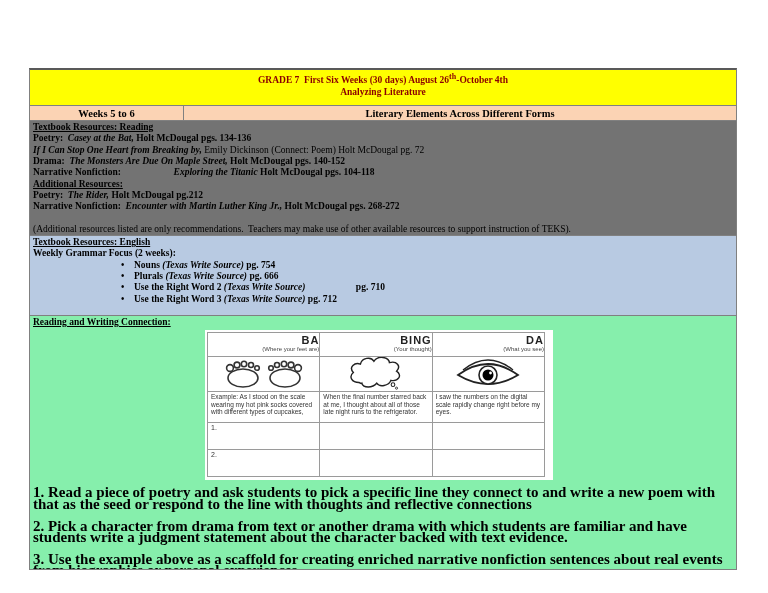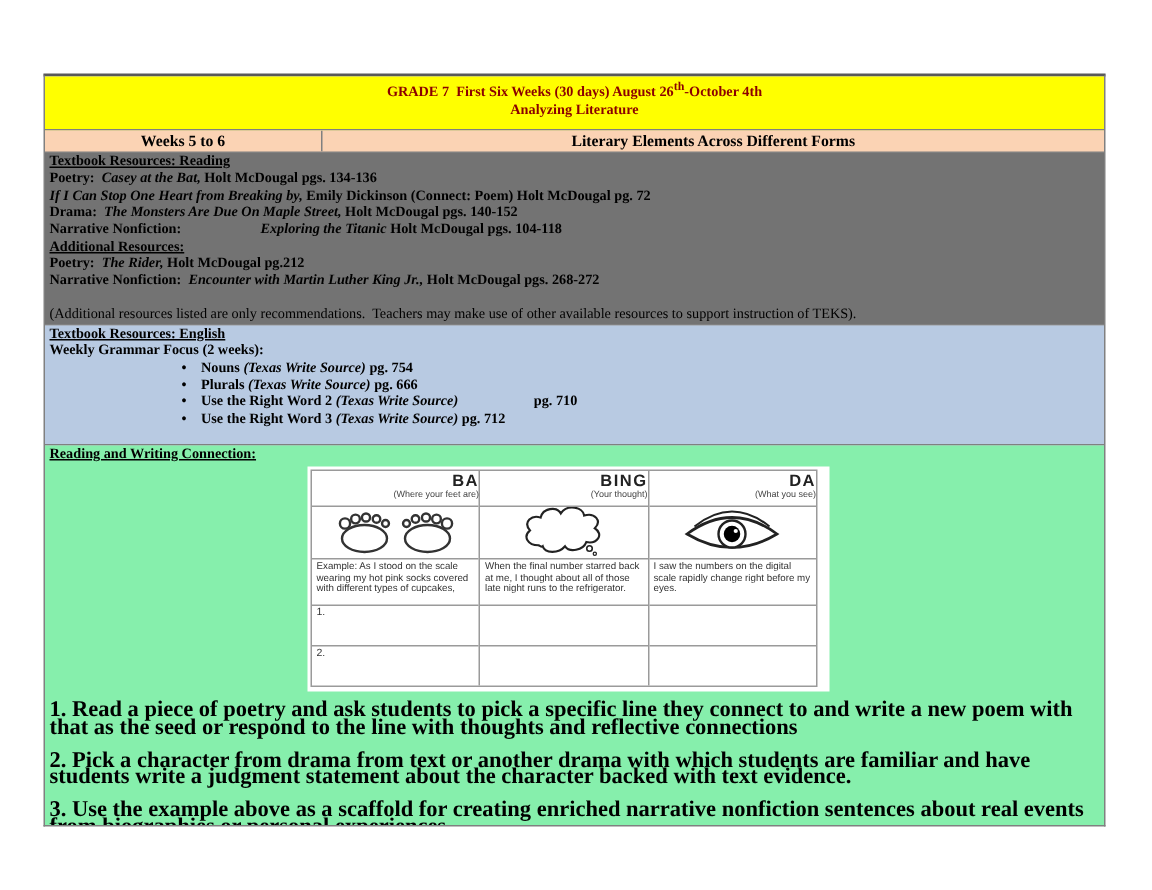--- a/index.html
+++ b/index.html
@@ -1,31 +1,31 @@
 <!DOCTYPE html>
 <html><head>
 <meta charset="utf-8">
 <style>
   html,body{margin:0;padding:0;}
   body{
     width:768px;height:593px;position:relative;background:#ffffff;
     font-family:"Liberation Serif",serif;color:#000;overflow:hidden;
   }
   .doc{
-    position:absolute;left:29px;top:49px;width:708px;box-sizing:border-box;
+    position:absolute;left:29px;top:68px;width:708px;box-sizing:border-box;
     border:1px solid #808080;border-top:2px solid #595959;
   }
   .sec{box-sizing:border-box;border-bottom:1px solid #808080;overflow:hidden;}
   .sec-title{
     background:#FFFF00;height:36px;text-align:center;color:#8B0000;
     font-weight:bold;font-size:13px;line-height:17px;padding-top:1px;
   }
   .sec-title sup{font-size:8px;}
   .week-row{display:flex;background:#FBD3B4;height:15px;font-weight:bold;font-size:10.5px;}
-  .week-left{width:185px;border-right:1px solid #808080;text-align:center;line-height:15px;box-sizing:border-box;}
+  .week-left{width:154px;border-right:1px solid #808080;text-align:center;line-height:15px;box-sizing:border-box;}
   .week-right{flex:1;text-align:center;line-height:15px;}
   .sec-reading{background:#737373;height:115px;padding:1px 3px;}
   .sec-english{background:#B8CAE2;height:80px;padding:1px 3px;}
   .sec-green{background:#86efac;height:253px;padding:1px 3px;border-bottom:none;}
   .line{font-size:9.5px;line-height:11.35px;white-space:pre-wrap;min-height:11.35px;}
   .bullet-line{padding-left:88px;}
   .bullet-dot{display:inline-block;width:13px;font-weight:bold;}
   
   .ba-image{
     margin:2px 0 0 172px;width:348px;height:150px;background:#ffffff;
@@ -60,21 +60,21 @@
     </div>
 
   <div class="sec week-row">
     <div class="week-left">Weeks 5 to 6</div>
     <div class="week-right">Literary Elements Across Different Forms</div>
   </div>
 
   <div class="sec sec-reading">
       <div class="line"><span style="font-weight: bold; text-decoration: underline;">Textbook Resources: Reading</span></div>
       <div class="line"><span style="font-weight: bold;">Poetry:  </span><span style="font-weight: bold; font-style: italic;">Casey at the Bat,</span><span style="font-weight: bold;"> Holt McDougal pgs. 134-136</span></div>
-      <div class="line"><span style="font-weight: bold; font-style: italic;">If I Can Stop One Heart from Breaking by,</span><span style="font-weight: bold;"> Emily Dickinson (Connect: Poem) Holt McDougal pg. 72</span></div>
+      <div class="line"><span style="font-weight: bold; font-style: italic;">If I Can Stop One Heart from Breaking by,</span><span style="font-weight: normal;"> Emily Dickinson (Connect: Poem) Holt McDougal pg. 72</span></div>
       <div class="line"><span style="font-weight: bold;">Drama:  </span><span style="font-weight: bold; font-style: italic;">The Monsters Are Due On Maple Street,</span><span style="font-weight: bold;"> Holt McDougal pgs. 140-152</span></div>
       <div class="line"><span style="font-weight: bold;">Narrative Nonfiction:  </span><span style="font-weight: bold; font-style: italic; padding-left: 48px;">Exploring the Titanic</span><span style="font-weight: bold;"> Holt McDougal pgs. 104-118</span></div>
       <div class="line"><span style="font-weight: bold; text-decoration: underline;">Additional Resources:</span></div>
       <div class="line"><span style="font-weight: bold;">Poetry:  </span><span style="font-weight: bold; font-style: italic;">The Rider,</span><span style="font-weight: bold;"> Holt McDougal pg.212</span></div>
       <div class="line"><span style="font-weight: bold;">Narrative Nonfiction:  </span><span style="font-weight: bold; font-style: italic;">Encounter with Martin Luther King Jr.,</span><span style="font-weight: bold;"> Holt McDougal pgs. 268-272</span></div>
       <div class="line">&nbsp;</div>
       <div class="line"><span>(Additional resources listed are only recommendations.  Teachers may make use of other available resources to support instruction of TEKS).</span></div>
     </div>
 
   <div class="sec sec-english">

